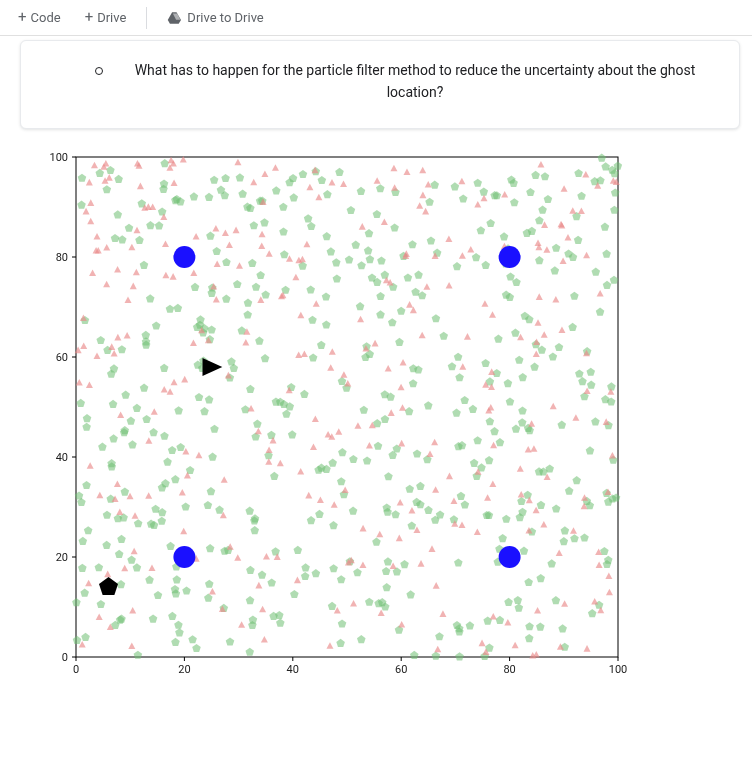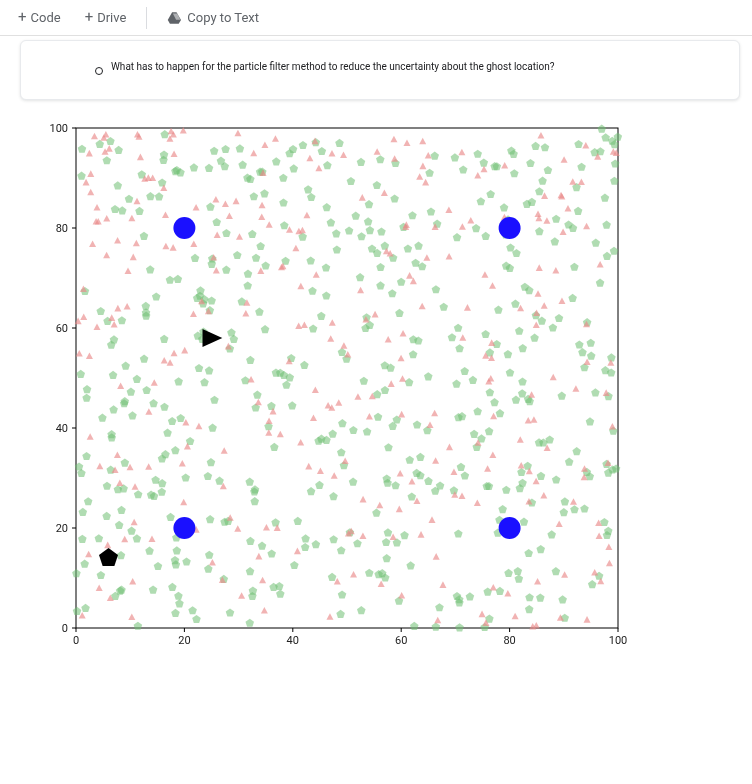--- a/index.html
+++ b/index.html
@@ -53,22 +53,23 @@
       margin-top: 4px;
       margin-left: 8px;
       margin-right: 0;
     }
     .text-card ul { list-style: none; padding-left: 0; }
     .li-open-circ, .li-square, .li-disc {
       position: relative;
       padding-left: 22px;
       margin: 6px 0;
       line-height: 1.6;
-      font-size: 10px;
+      font-size: 14px;
       color: #202124;
+      text-align: center;
     }
     .li-open-circ::before {
       content: "";
       position: absolute;
       left: 6px; top: 8px;
       width: 6px; height: 6px;
       border: 1.2px solid #202124;
       border-radius: 50%;
     }
     .li-square::before {
@@ -112,21 +113,21 @@
     <span>Drive</span>
   </div>
   <div class="tb-sep"></div>
   <div class="tb-btn">
     <span class="drive-icon">
       <svg viewBox="0 0 24 24" width="16" height="16">
         <path fill="#5f6368" d="M7.7 3.5L1.15 15l3.3 5.5h13.1L21 15 14.3 3.5H7.7z"></path>
         <path fill="#ffffff" d="M8.8 5.2h6.4L20 14.5h-6.4L8.8 5.2z" opacity="0.5"></path>
       </svg>
     </span>
-    <span>Copy to Text</span>
+    <span>Drive to Drive</span>
   </div>
 </div>
 
 <div class="cell-area">
 
   <div class="text-card">
     <ul>
       <li class="li-open-circ indent-1">
         <span>What has to happen for the particle filter method to reduce the uncertainty about the ghost location?</span>
       </li>

